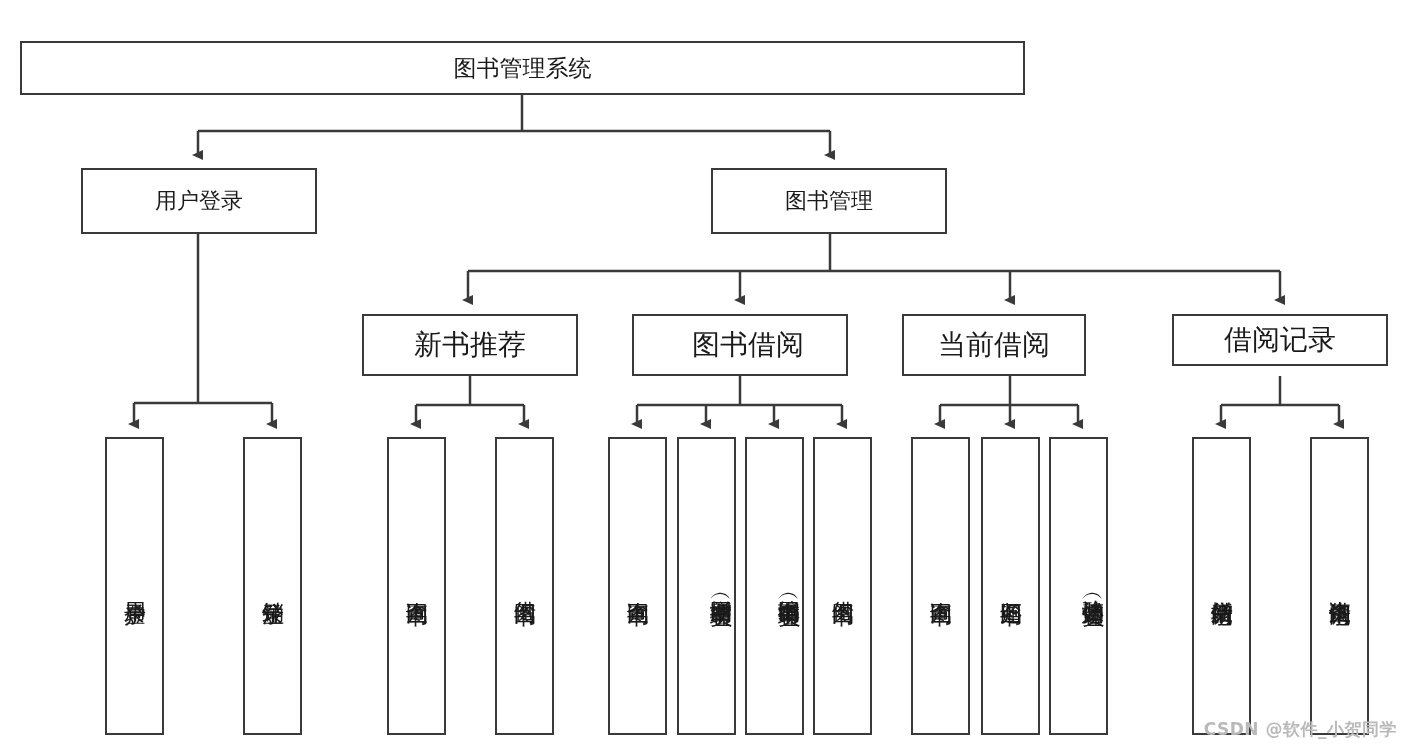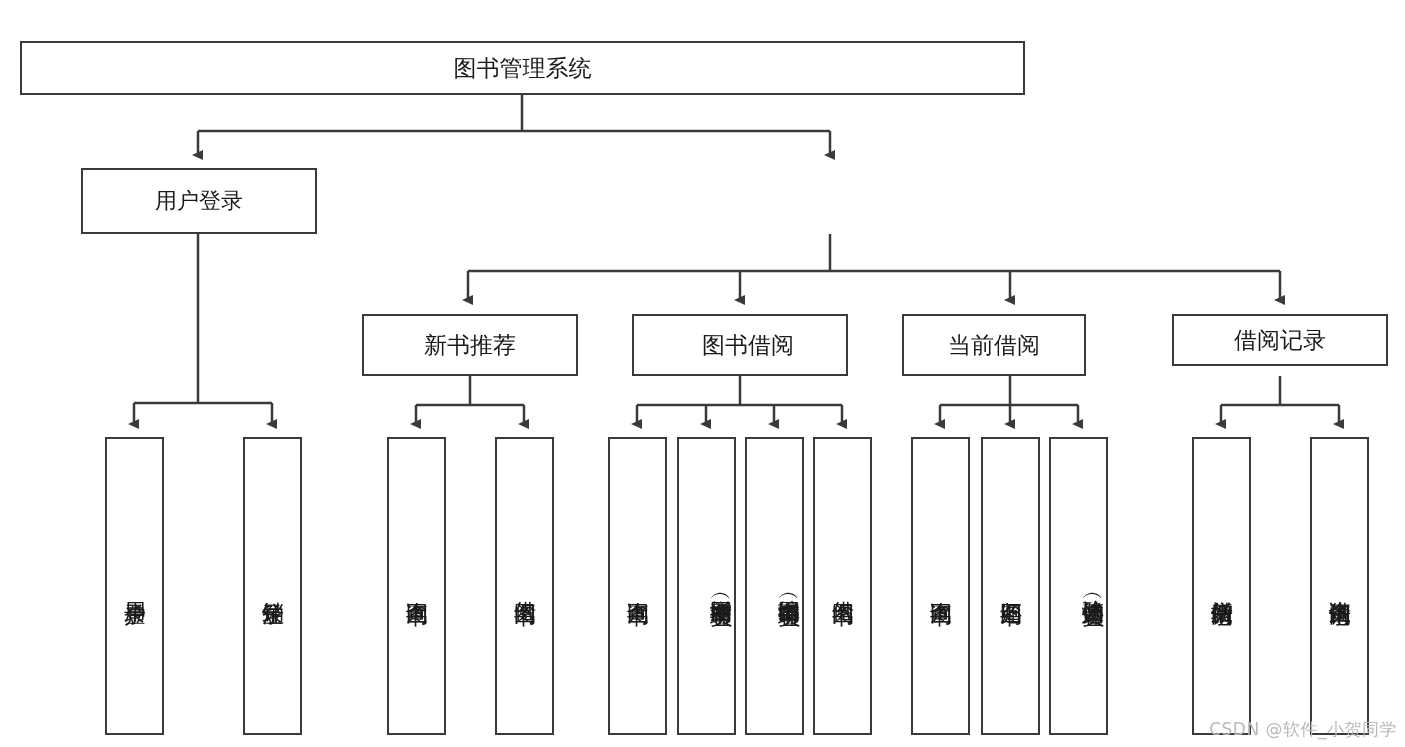--- a/index.html
+++ b/index.html
@@ -37,21 +37,21 @@
     z-index: 2;
   }
   .node.root {
     font-size: 23px;
     margin-top: 28px;
   }
   .node.level1 {
     font-size: 22px;
   }
   .node.level2 {
-    font-size: 23px;
+    font-size: 28px;
   }
   .node.leaf {
     writing-mode: vertical-rl;
     text-orientation: upright;
     font-size: 22px;
     line-height: 1.22;
     letter-spacing: 1px;
     padding: 6px 0;
     align-items: flex-start;
     justify-content: center;
@@ -64,20 +64,21 @@
     white-space: pre-line;
   }
   .watermark {
     position: absolute;
     right: 8px;
     bottom: 6px;
     font-size: 17px;
     color: #b9b9b9;
     z-index: 5;
     letter-spacing: 0.5px;
+    font-weight: bold;
   }
 </style>
 </head>
 <body>
 
 <div id="canvas">
 
   <svg id="wires" viewBox="0 0 1405 747">
     <defs>
       <marker id="arrow" markerWidth="12" markerHeight="12" refX="5" refY="6" orient="auto" markerUnits="userSpaceOnUse">
@@ -128,20 +129,23 @@
     </g>
   </svg>
 
   <div class="node root" style="left:20px; top:13px; width:1005px; height:54px;">
     <span class="node-label">图书管理系统</span>
   </div>
 
   <div class="node level1" style="left:81px; top:168px; width:236px; height:66px;">
     <span class="node-label">用户登录</span>
   </div>
+  <div class="node level1" style="left:711px; top:168px; width:236px; height:66px;">
+    <span class="node-label">图书管理</span>
+  </div>
 
   <div class="node level2" style="left:362px; top:314px; width:216px; height:62px;">
     <span class="node-label">新书推荐</span>
   </div>
   <div class="node level2" style="left:632px; top:314px; width:216px; height:62px;padding-left:16px;">
     <span class="node-label">图书借阅</span>
   </div>
   <div class="node level2" style="left:902px; top:314px; width:184px; height:62px;">
     <span class="node-label">当前借阅</span>
   </div>

